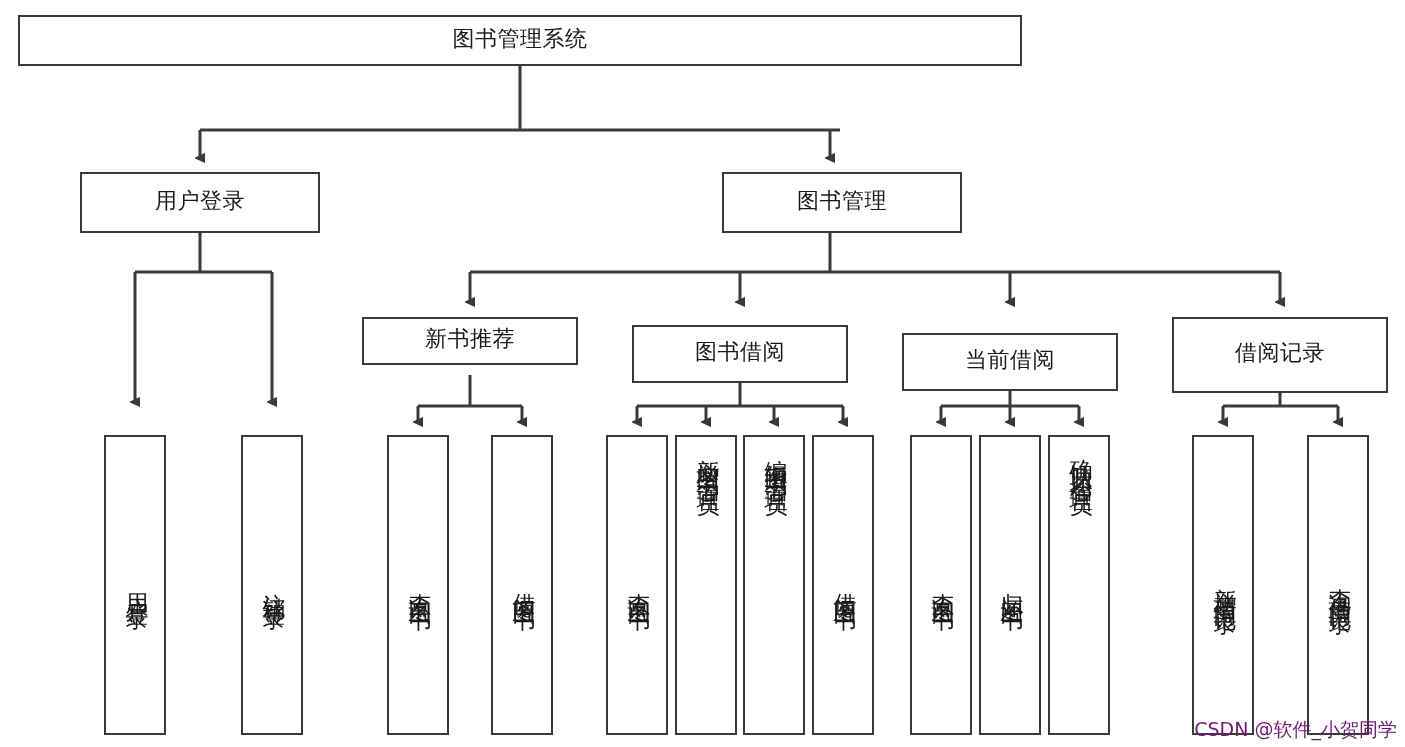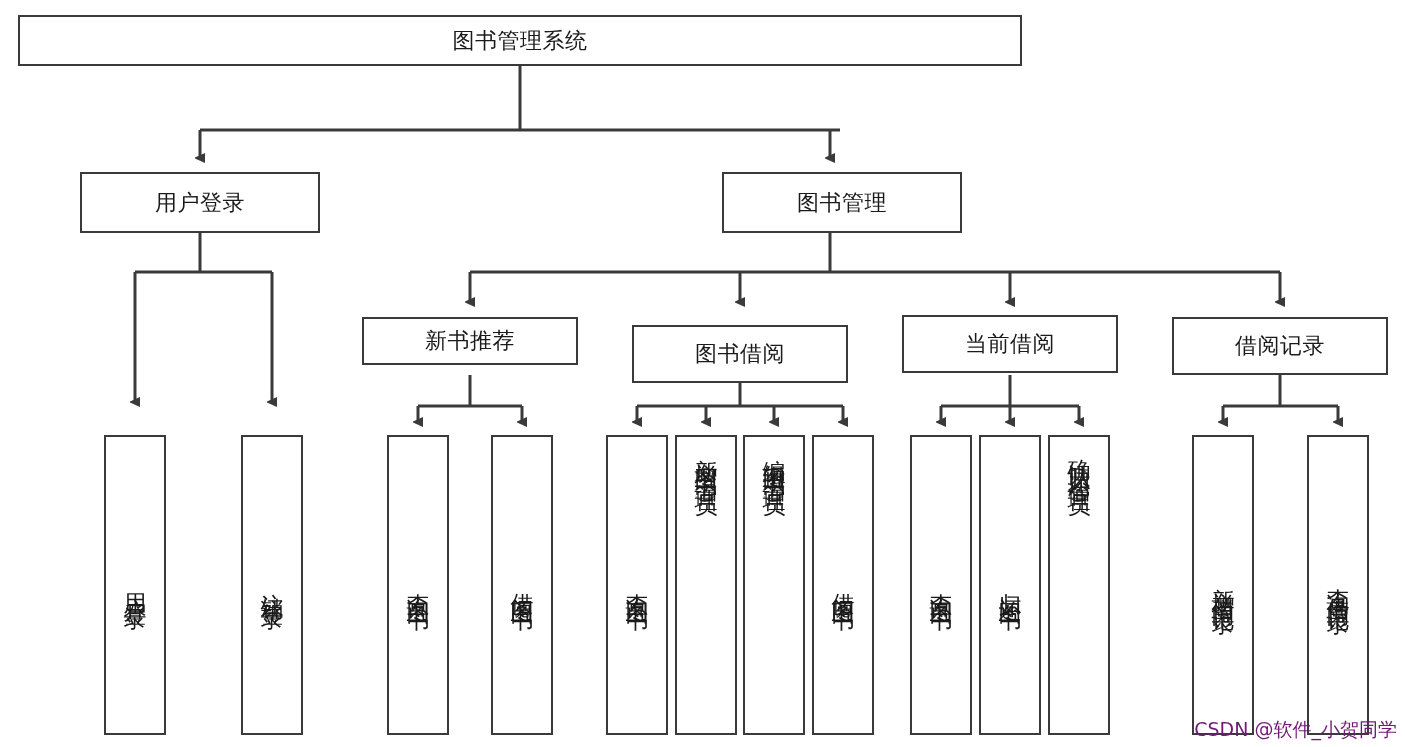--- a/index.html
+++ b/index.html
@@ -32,20 +32,21 @@
     display: flex;
     align-items: center;
     justify-content: center;
     color: #1a1a1a;
   }
   .node-label {
     display: block;
     text-align: center;
     line-height: 1.18;
     letter-spacing: 0.5px;
+    font-family: Liberation Mono, monospace;
   }
   .h-node .node-label {
     font-size: 22px;
   }
   .v-node {
     align-items: center;
     justify-content: center;
     padding: 4px 0;
   }
   .v-node .node-label {
@@ -134,24 +135,24 @@
   <div class="node h-node" style="left:710px; top:172px; width:240px; height:61px;margin-left:12px;">
     <span class="node-label">图书管理</span>
   </div>
 
   <div class="node h-node" style="left:362px; top:317px; width:216px; height:48px;">
     <span class="node-label">新书推荐</span>
   </div>
   <div class="node h-node" style="left:632px; top:317px; width:216px; height:58px;margin-top:8px;">
     <span class="node-label">图书借阅</span>
   </div>
-  <div class="node h-node" style="left:902px; top:315px; width:216px; height:58px;">
+  <div class="node h-node" style="left:902px; top:333px; width:216px; height:58px;">
     <span class="node-label">当前借阅</span>
   </div>
-  <div class="node h-node" style="left:1172px; top:317px; width:216px; height:58px;align-items:center;">
+  <div class="node h-node" style="left:1172px; top:317px; width:216px; height:76px;align-items:center;">
     <span class="node-label">借阅记录</span>
   </div>
 
   <div class="node v-node" style="left:104px; top:435px; width:62px; height:300px;">
     <span class="node-label">用户登录</span>
   </div>
   <div class="node v-node" style="left:241px; top:435px; width:62px; height:300px;">
     <span class="node-label">注销登录</span>
   </div>
 

